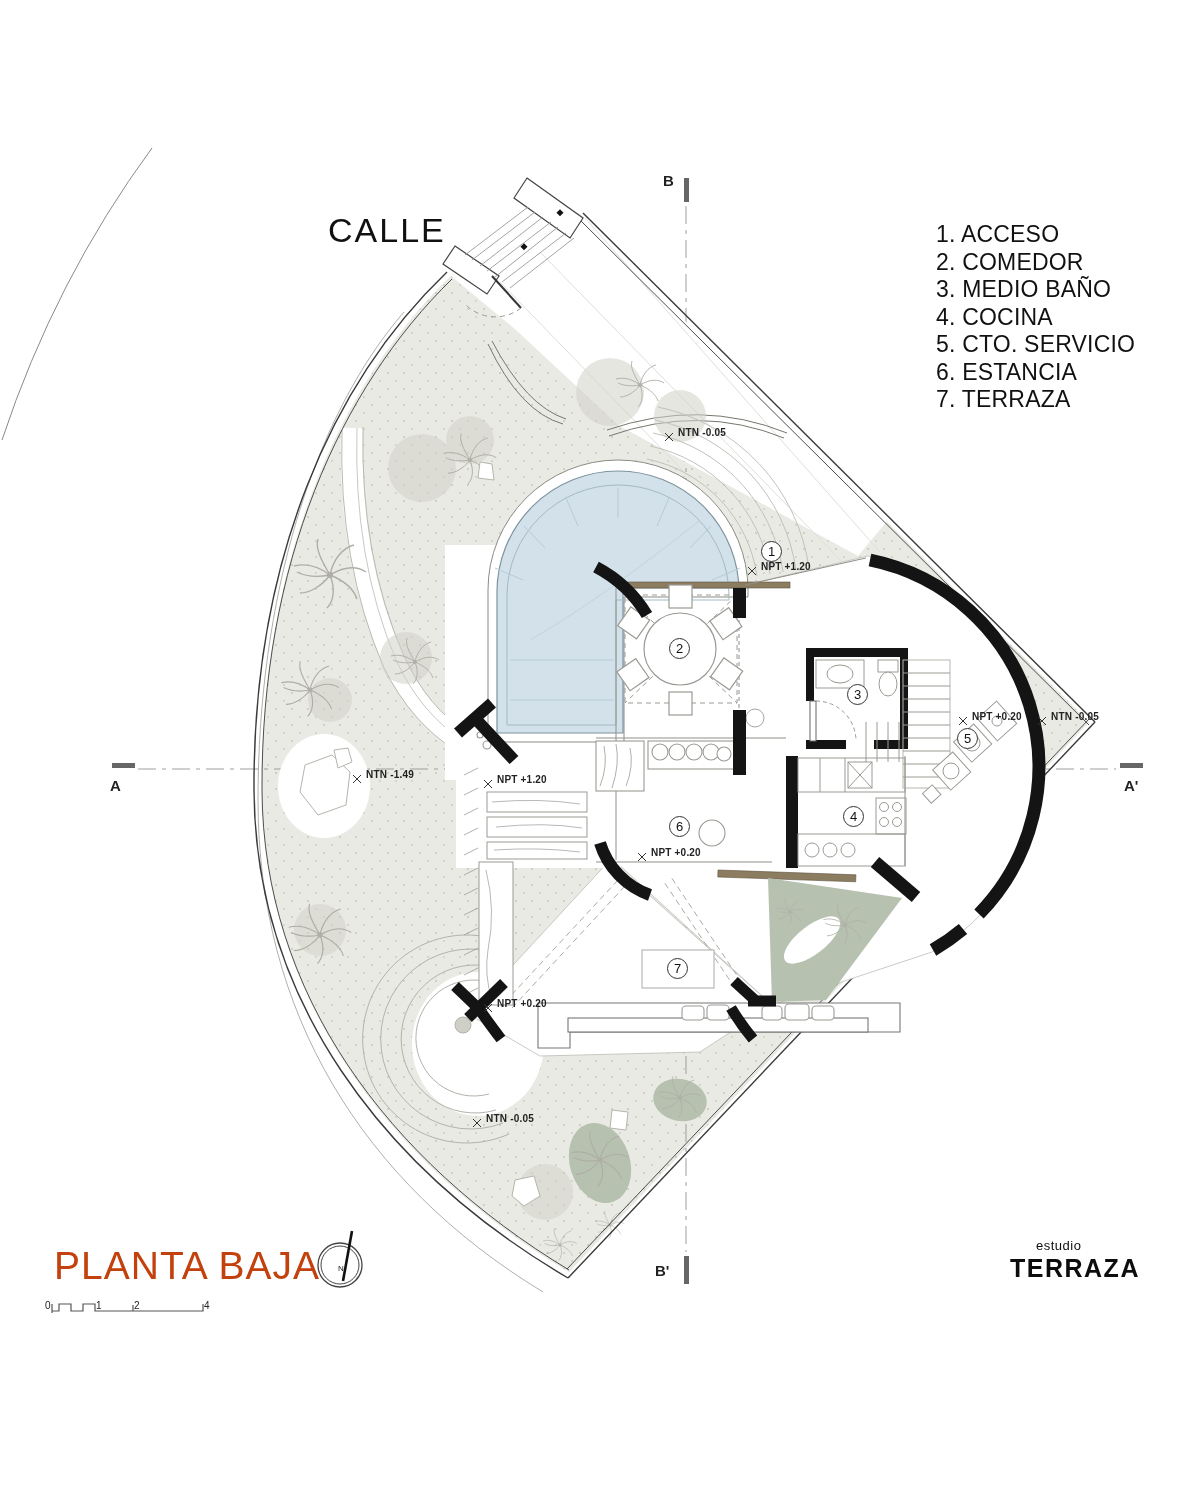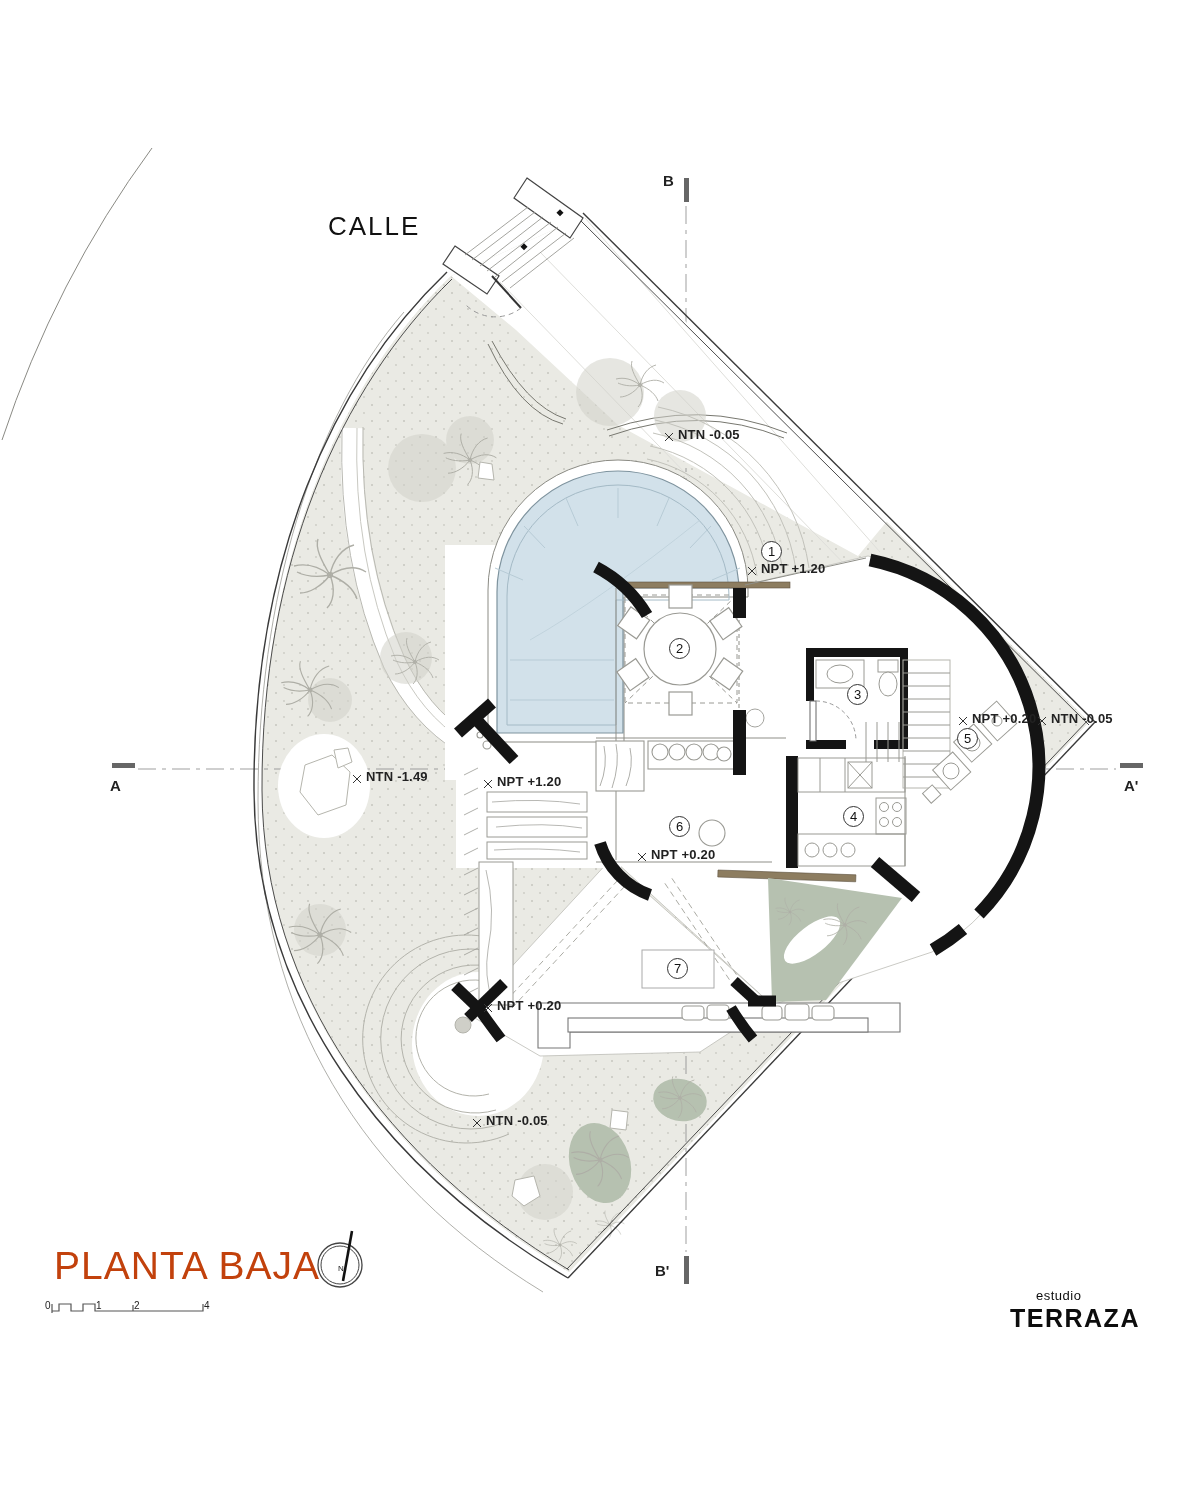--- a/index.html
+++ b/index.html
@@ -1,26 +1,26 @@
 <!DOCTYPE html>
 <html><head>
 <meta charset="utf-8">
 <style>
   html,body{margin:0;padding:0;background:#ffffff;}
   #canvas{position:relative;width:1200px;height:1500px;background:#fff;overflow:hidden;
           font-family:"Liberation Sans", sans-serif;color:#111;}
   #plan-svg{position:absolute;left:0;top:0;}
   .abs{position:absolute;}
-  .street-label{font-size:26px;letter-spacing:2px;color:#111;}
+  .street-label{font-size:34px;letter-spacing:2px;color:#111;}
   .legend{font-size:23px;line-height:27.5px;color:#111;letter-spacing:.2px;}
   .legend div{white-space:nowrap;}
   .room-num{position:absolute;width:21px;height:21px;border:1.4px solid #333;border-radius:50%;
             background:#fff;font-size:13px;display:flex;align-items:center;justify-content:center;
             color:#111;box-sizing:border-box;}
-  .lvl{position:absolute;font-size:13px;font-weight:600;color:#222;white-space:nowrap;letter-spacing:.2px;}
+  .lvl{position:absolute;font-size:10px;font-weight:600;color:#222;white-space:nowrap;letter-spacing:.2px;}
   .marker{position:absolute;font-size:15px;font-weight:600;color:#222;}
   .title{font-size:39px;font-weight:500;letter-spacing:1px;color:#c2410c;}
   .scale-num{position:absolute;font-size:10px;color:#222;}
   .north-n{position:absolute;font-size:8px;color:#222;}
   .logo{position:absolute;text-align:left;color:#0d0d0d;}
   .logo .studio{font-size:13px;letter-spacing:.5px;display:block;margin-bottom:1px;}
   .logo .name{font-size:25px;font-weight:900;letter-spacing:1.5px;display:block;}
 </style>
 </head>
 <body>
@@ -438,20 +438,29 @@
     <line x1="352" y1="1231" x2="343" y2="1281" stroke="#111" stroke-width="2.6"></line>
   </g>
 
   <g fill="none" stroke="#555" stroke-width="1.2">
     <path d="M52 1313 V1304 M52 1311 H59 V1304 H71 V1311 H83 V1304 H95 V1311 H133 M133 1311 V1305 M133 1311 H203 V1304"></path>
   </g>
 </svg>
 
 <div class="abs street-label" style="left:328px;top:211px;">CALLE</div>
 
+<div class="abs legend" style="left:936px;top:221px;">
+  <div>1. ACCESO</div>
+  <div>2. COMEDOR</div>
+  <div>3. MEDIO BAÑO</div>
+  <div>4. COCINA</div>
+  <div>5. CTO. SERVICIO</div>
+  <div>6. ESTANCIA</div>
+  <div>7. TERRAZA</div>
+</div>
 
 <div class="room-num" style="left:761px;top:541px;">1</div>
 <div class="room-num" style="left:669px;top:638px;">2</div>
 <div class="room-num" style="left:847px;top:684px;">3</div>
 <div class="room-num" style="left:843px;top:806px;">4</div>
 <div class="room-num" style="left:957px;top:728px;">5</div>
 <div class="room-num" style="left:669px;top:816px;">6</div>
 <div class="room-num" style="left:667px;top:958px;">7</div>
 
 <span class="lvl" style="left:761px;top:561px;">NPT +1.20</span>
@@ -470,18 +479,18 @@
 <span class="marker" style="left:1124px;top:777px;">A'</span>
 
 <div class="abs title" style="left:54px;top:1244px;">PLANTA BAJA</div>
 <span class="north-n" style="left:338px;top:1264px;">N</span>
 
 <span class="scale-num" style="left:45px;top:1300px;">0</span>
 <span class="scale-num" style="left:96px;top:1300px;">1</span>
 <span class="scale-num" style="left:134px;top:1300px;">2</span>
 <span class="scale-num" style="left:204px;top:1300px;">4</span>
 
-<div class="logo" style="left:1010px;top:1288px;">
+<div class="logo" style="left:1010px;top:1238px;">
   <span class="studio" style="margin-left:26px;">estudio</span>
   <span class="name">TERRAZA</span>
 </div>
 
 </div>
 
 </body></html>

